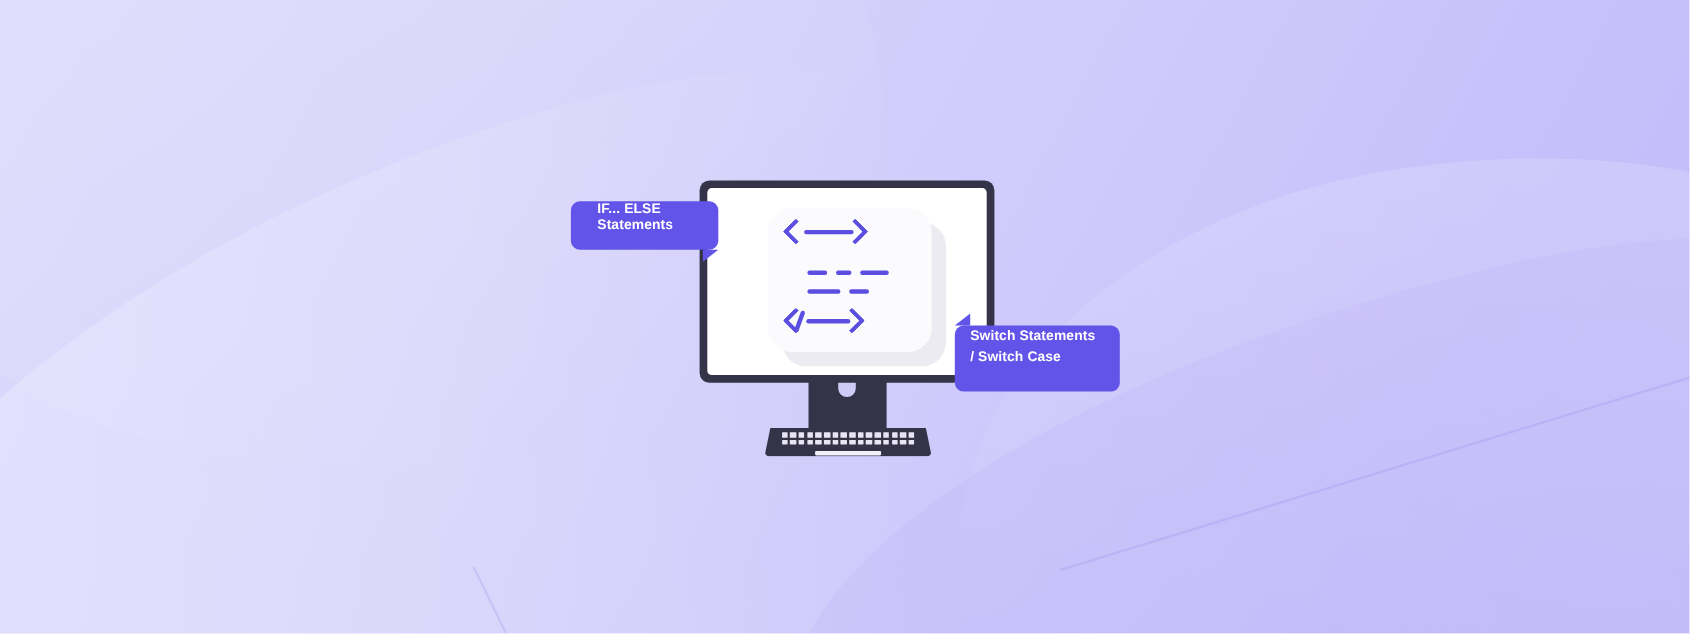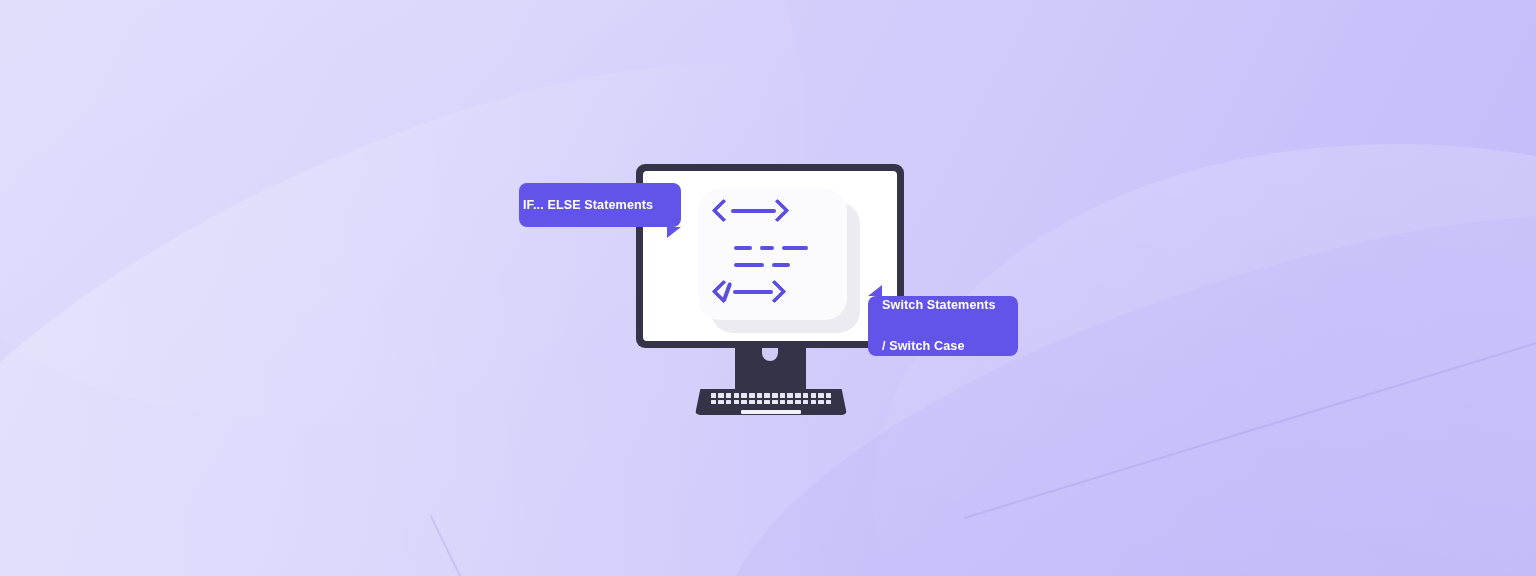--- a/index.html
+++ b/index.html
@@ -281,44 +281,43 @@
   }
   .bubble-tail {
     position: absolute;
     width: 0;
     height: 0;
   }
 
   #bubble-if-else {
     left: 519px;
     top: 183px;
-    width: 162px;
+    width: 134px;
     height: 44px;
     display: flex;
-    align-items: center;
-    padding-left: 4px;
+    padding-left: 24px;
     font-size: 12.6px;
   }
   #bubble-if-else .bubble-tail {
     right: 0px;
     bottom: -11px;
     border-left: 14px solid #6254e8;
     border-bottom: 11px solid transparent;
     border-top: 0 solid transparent;
     border-right: 0 solid transparent;
   }
 
   #bubble-switch {
     left: 868px;
     top: 296px;
     width: 150px;
     height: 60px;
     display: flex;
     flex-direction: column;
-    justify-content: space-between;
+    justify-content: flex-start;
     padding-left: 14px;
     font-size: 12.6px;
     line-height: 19px;
   }
   #bubble-switch .bubble-tail {
     left: 0px;
     top: -11px;
     border-right: 14px solid #6254e8;
     border-top: 11px solid transparent;
     border-left: 0 solid transparent;

